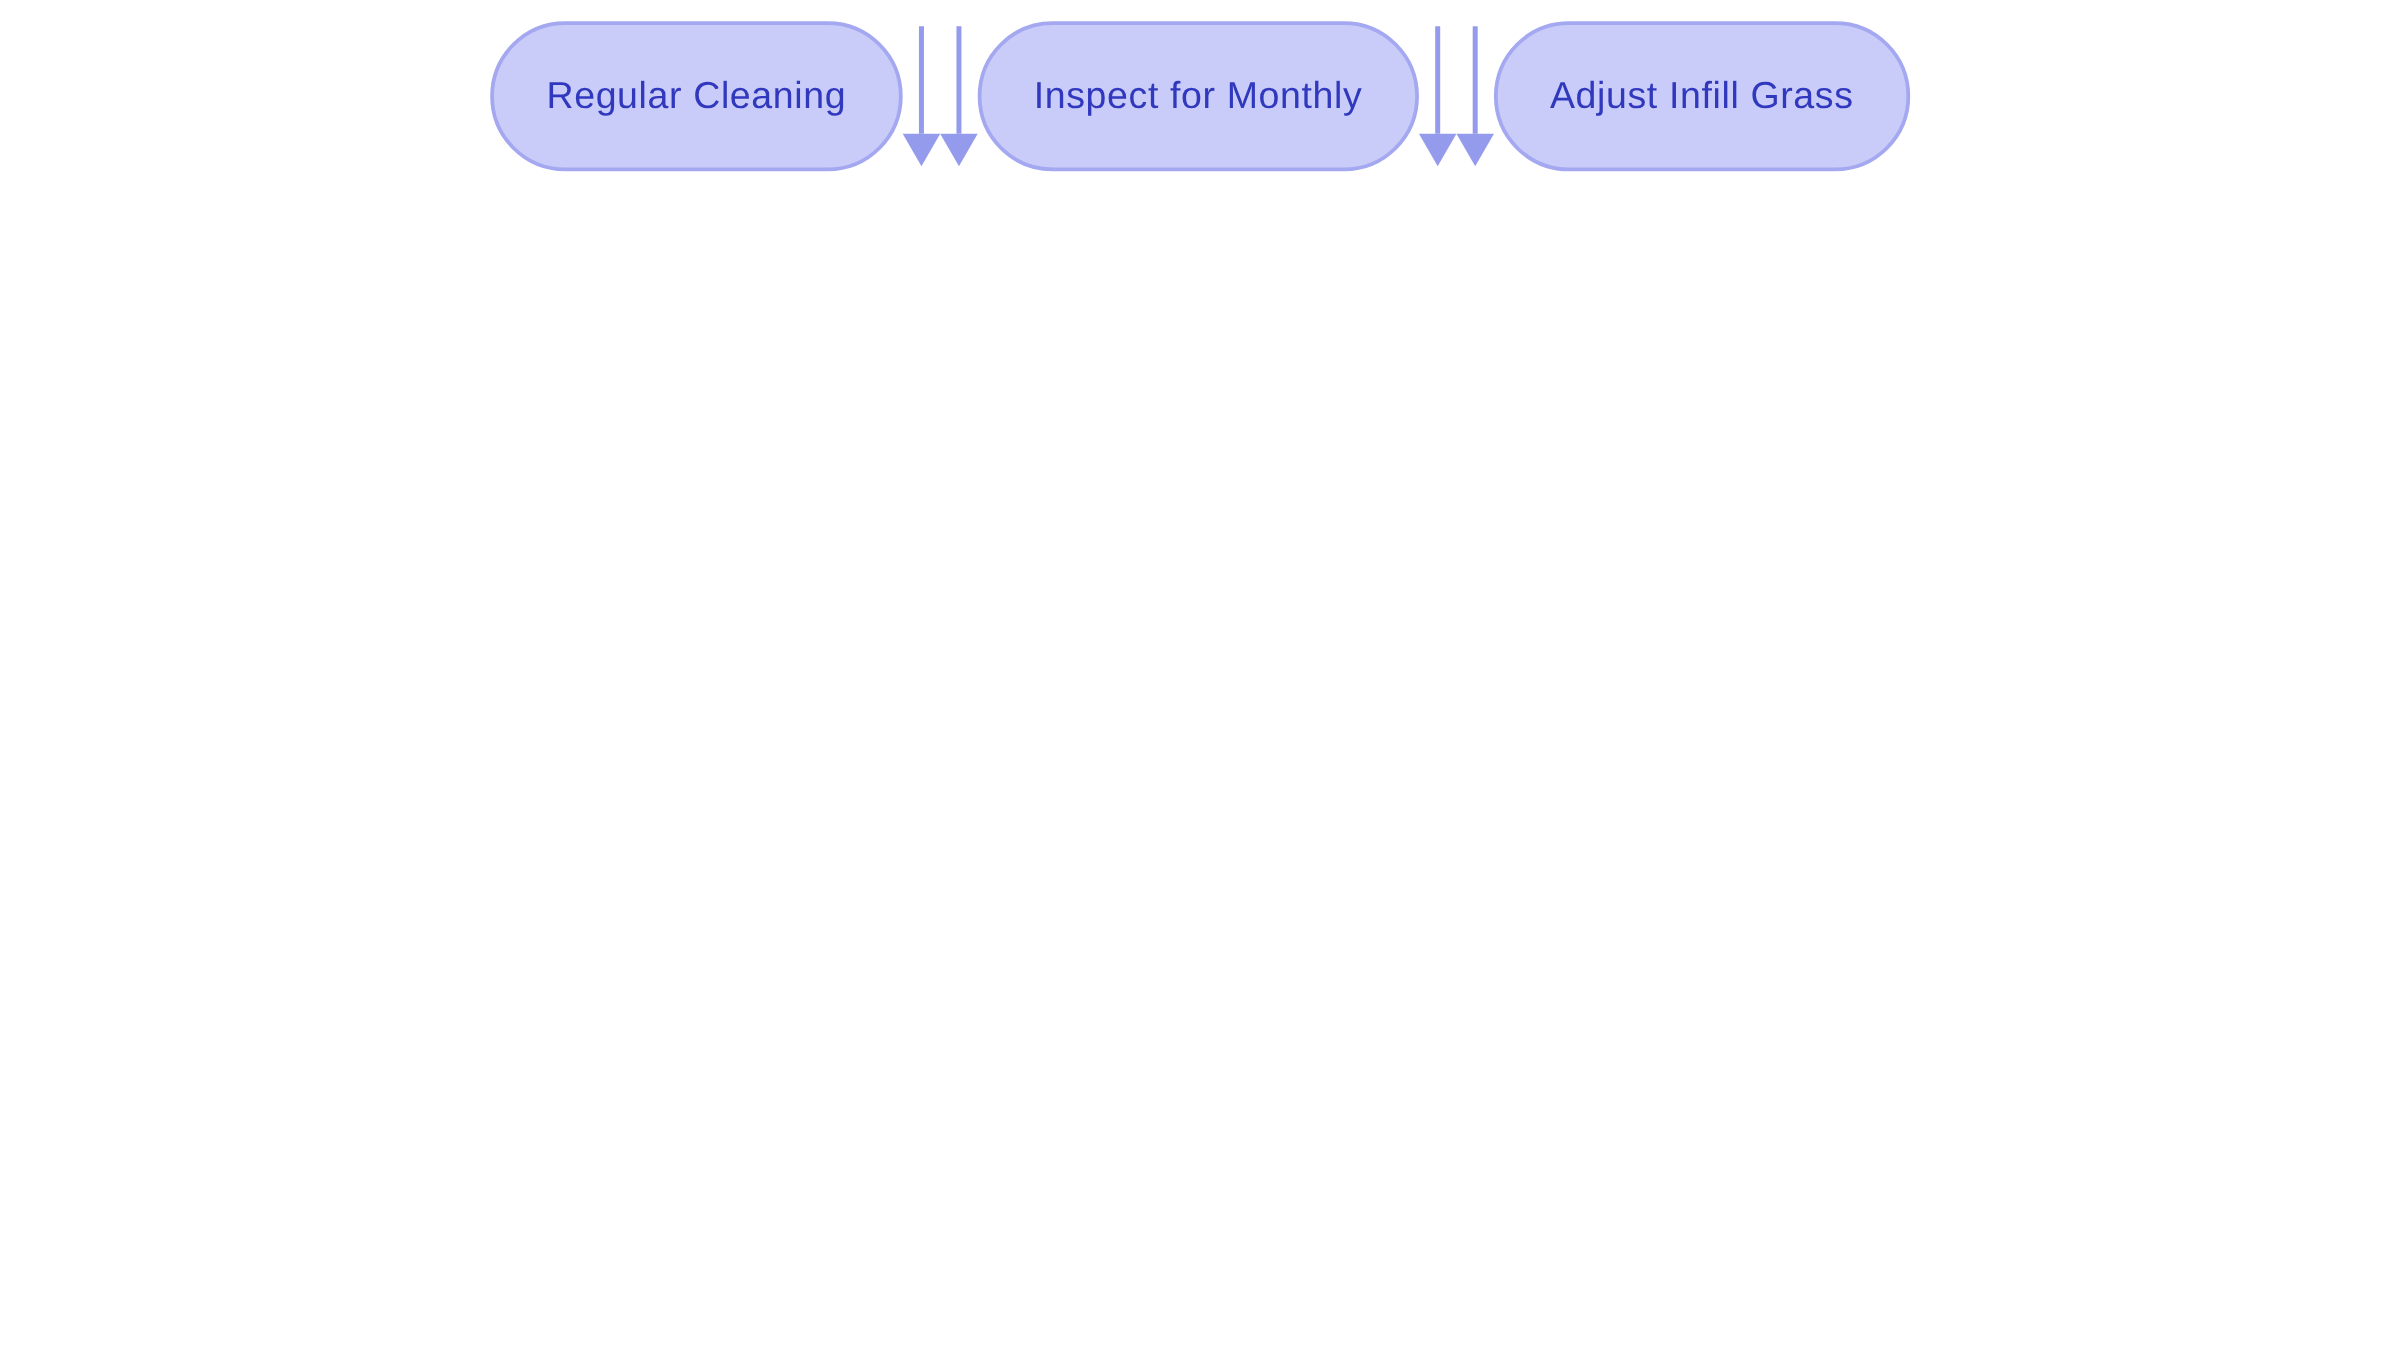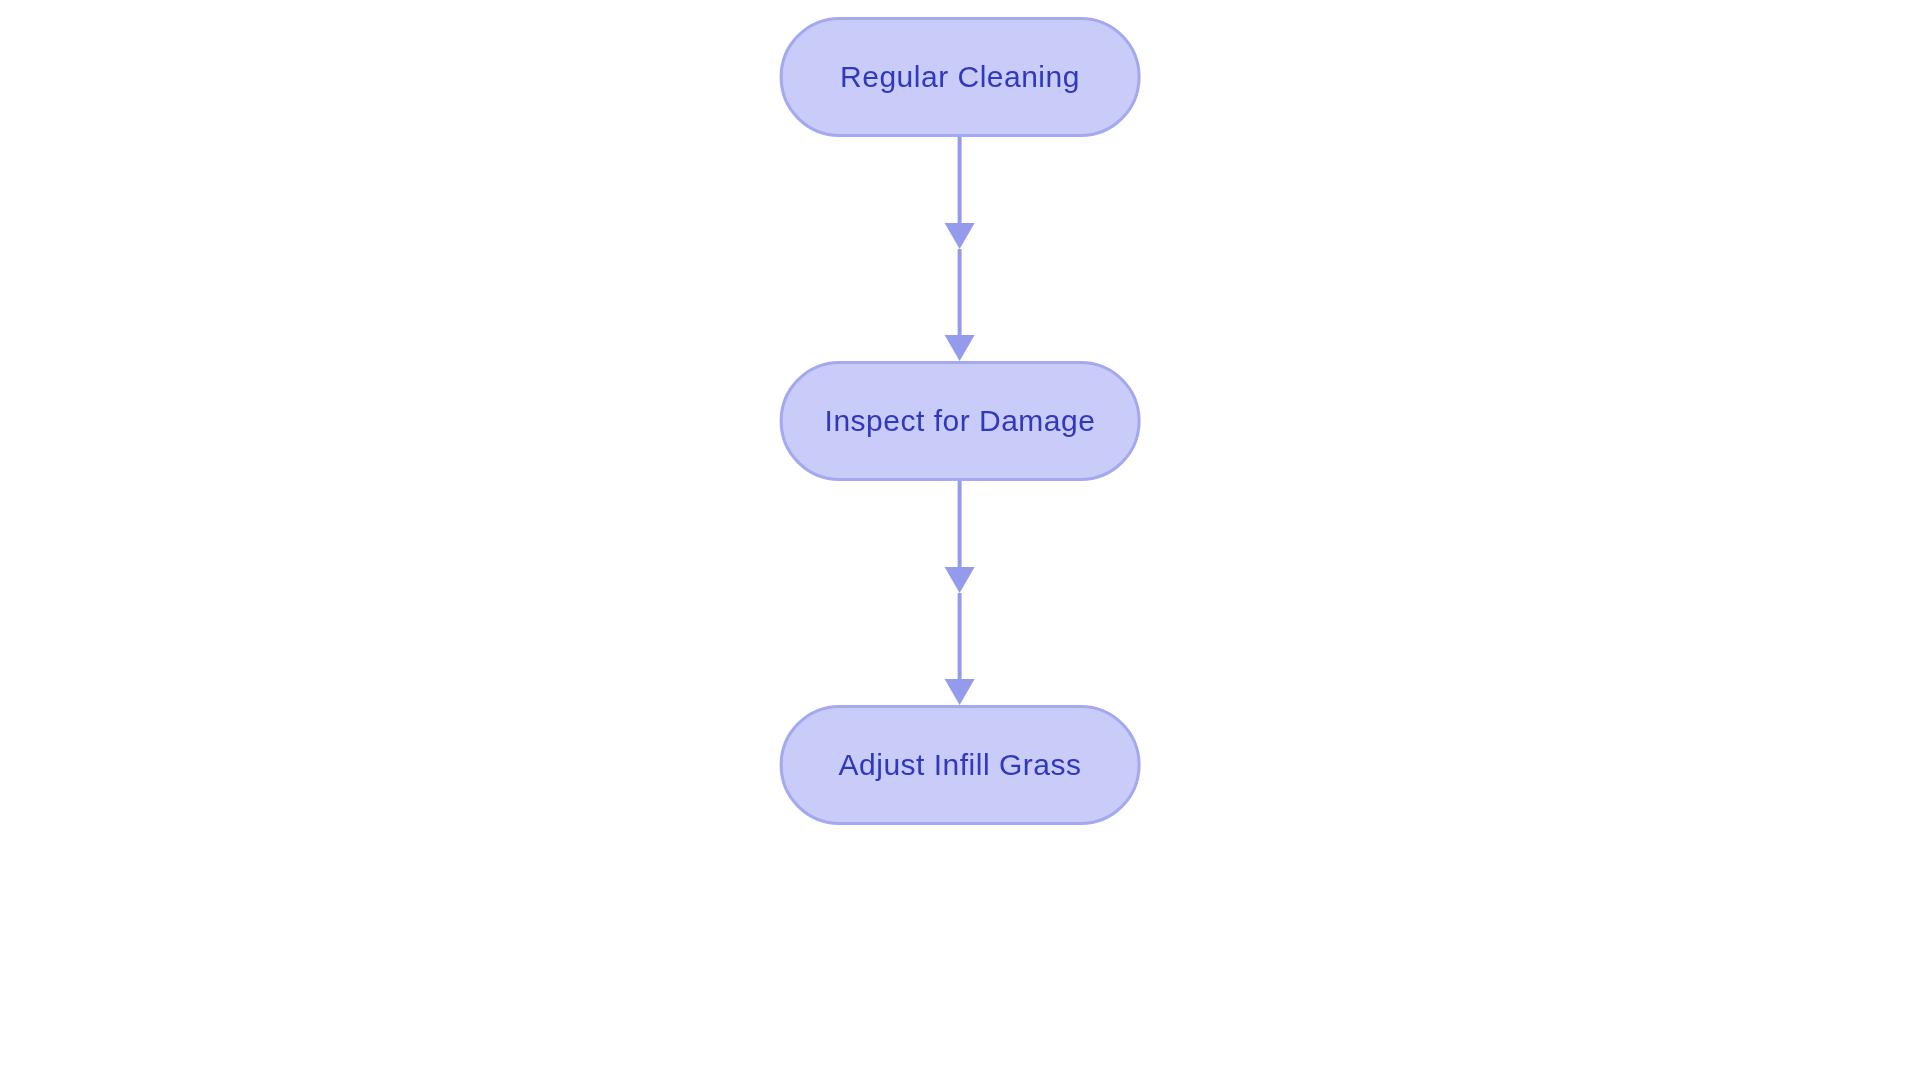--- a/index.html
+++ b/index.html
@@ -12,21 +12,22 @@
     background: #ffffff;
     overflow: hidden;
     font-family: "Liberation Sans", sans-serif;
   }
   .canvas {
     position: absolute;
     top: 17px;
     left: 50%;
     transform: translateX(-50%);
     display: flex;
-    flex-direction: column;
+    flex-direction: row;
+    align-items: center;
   }
   .node {
     box-sizing: border-box;
     height: 120px;
     min-width: 300px;
     padding: 0 42px;
     display: flex;
     align-items: center;
     justify-content: center;
     background: var(--node-fill, #c9cbf8);
@@ -73,21 +74,21 @@
     <div class="arrow-head"></div>
   </div>
 
 
   <div class="arrow">
     <div class="arrow-line"></div>
     <div class="arrow-head"></div>
   </div>
 
   <div class="node">
-    <span class="node-label">Inspect for Damage</span>
+    <span class="node-label">Inspect for Monthly</span>
   </div>
 
   <div class="arrow">
     <div class="arrow-line"></div>
     <div class="arrow-head"></div>
   </div>
 
 
   <div class="arrow">
     <div class="arrow-line"></div>

